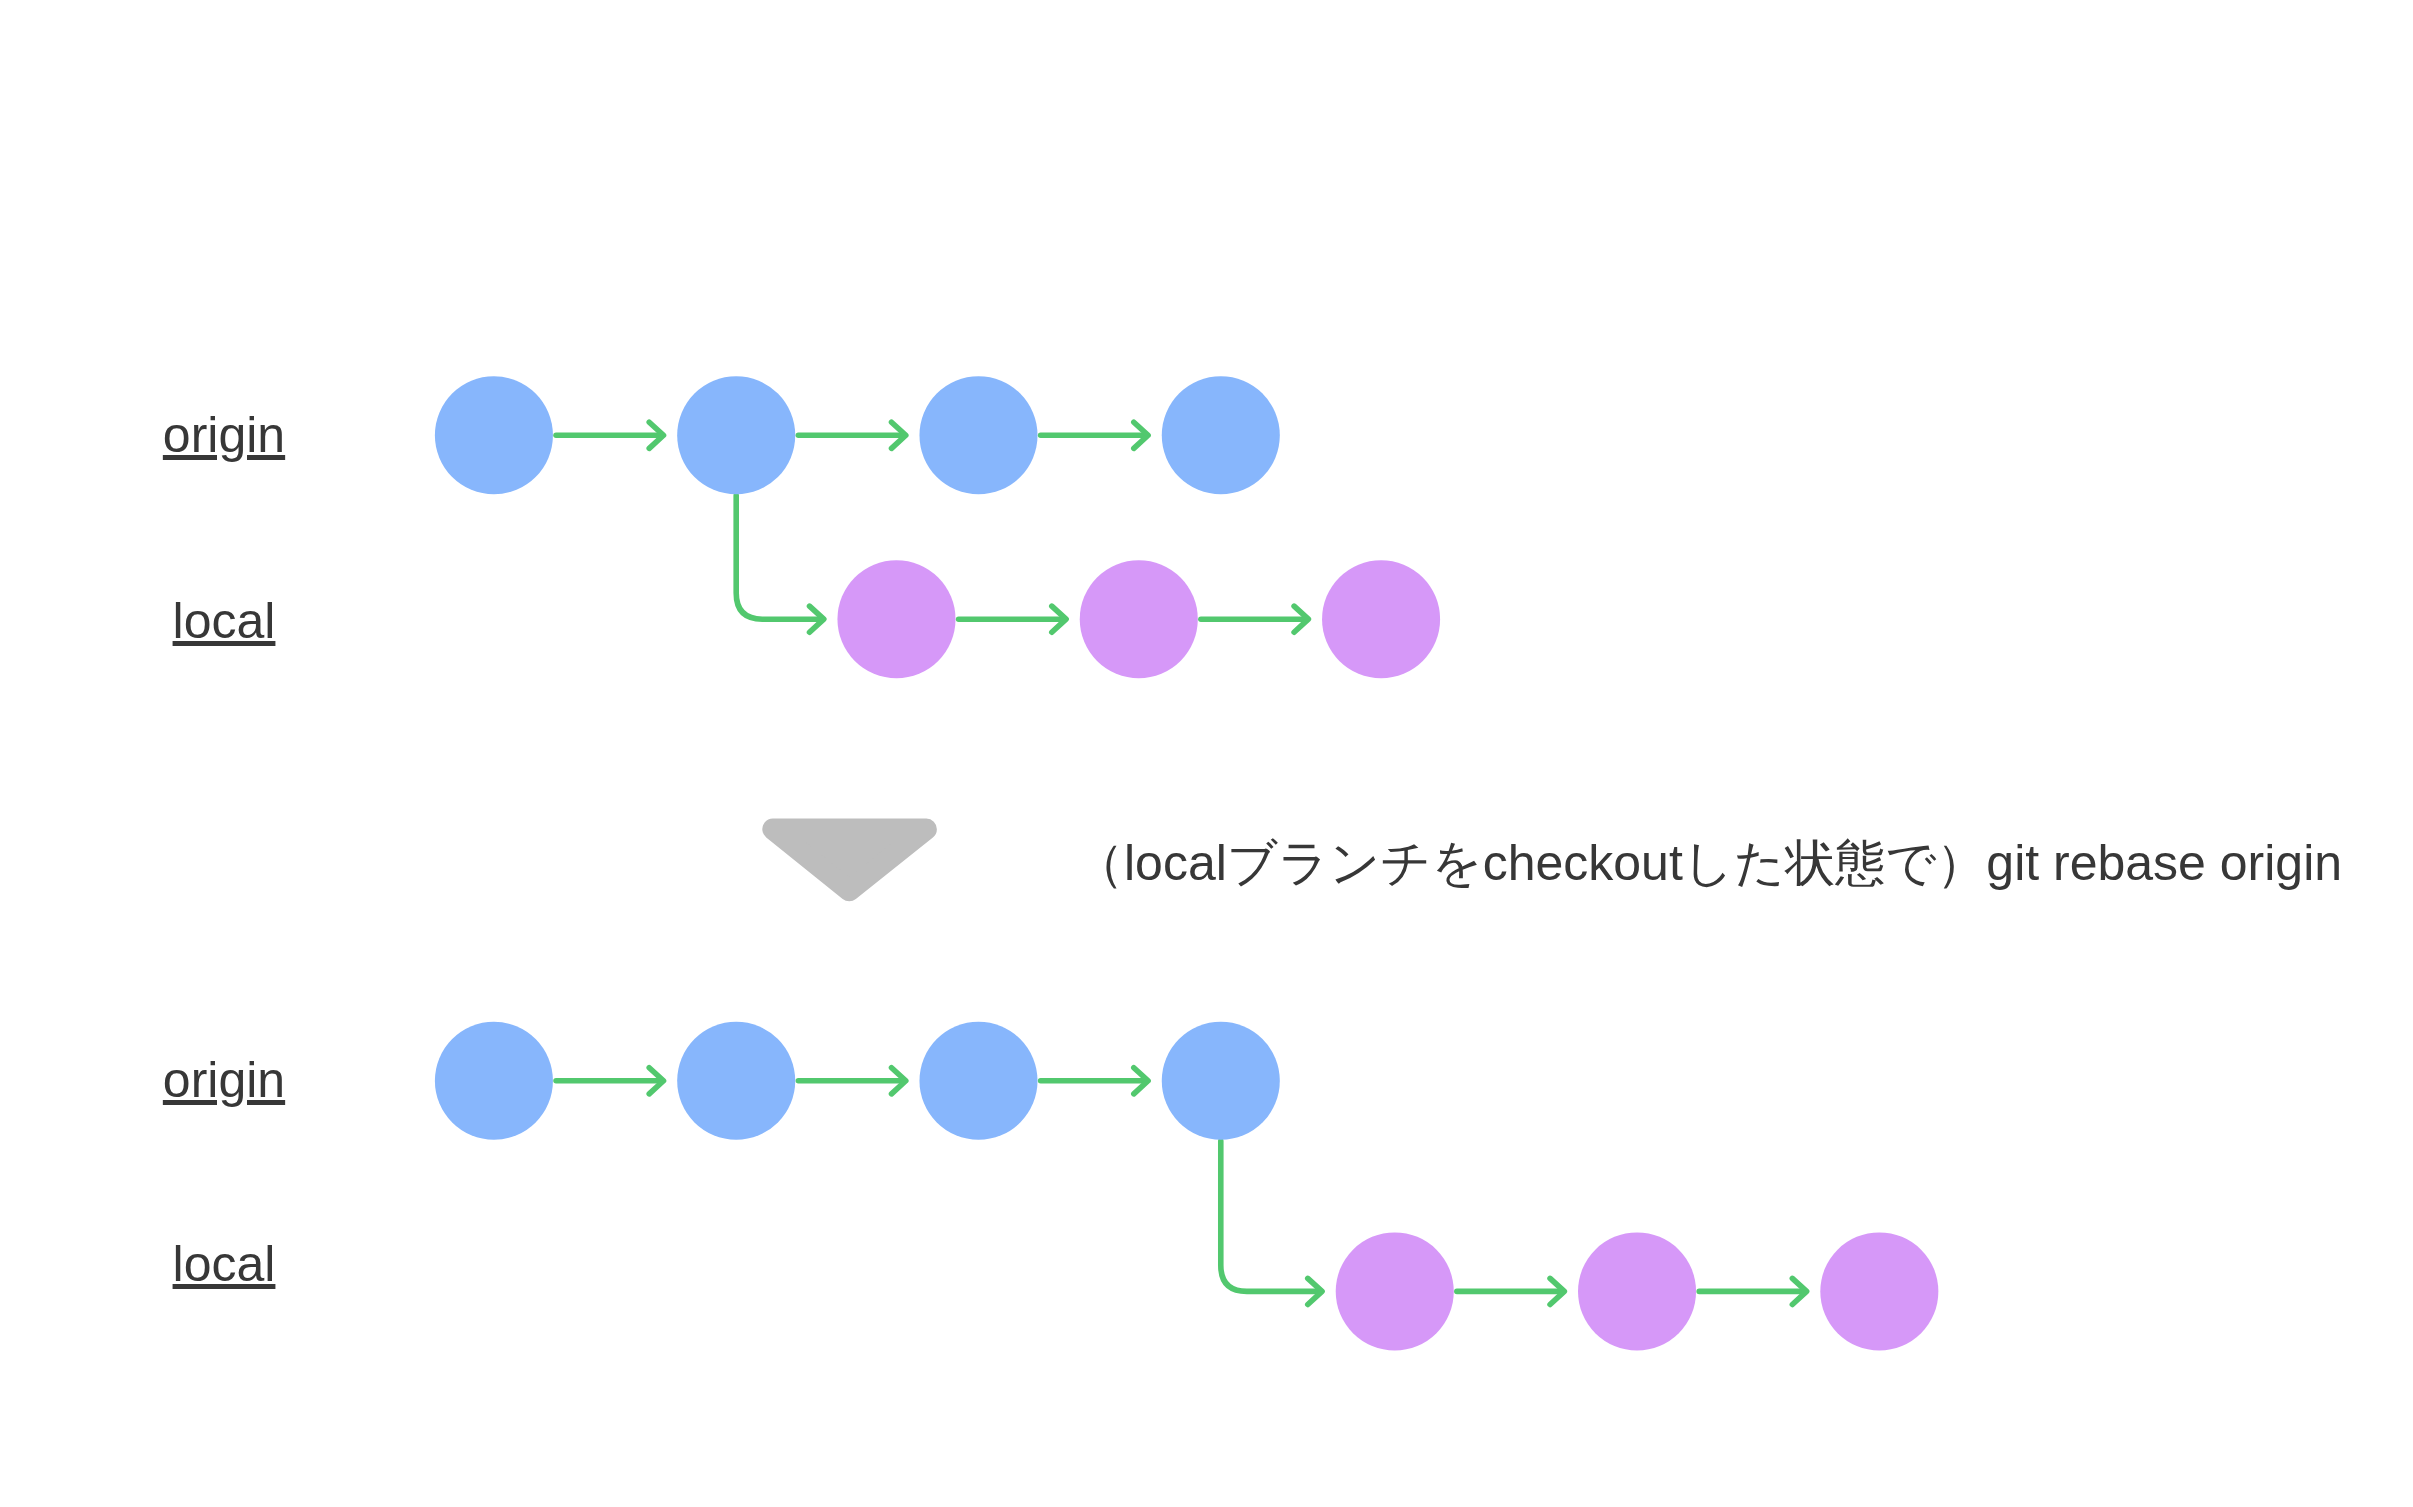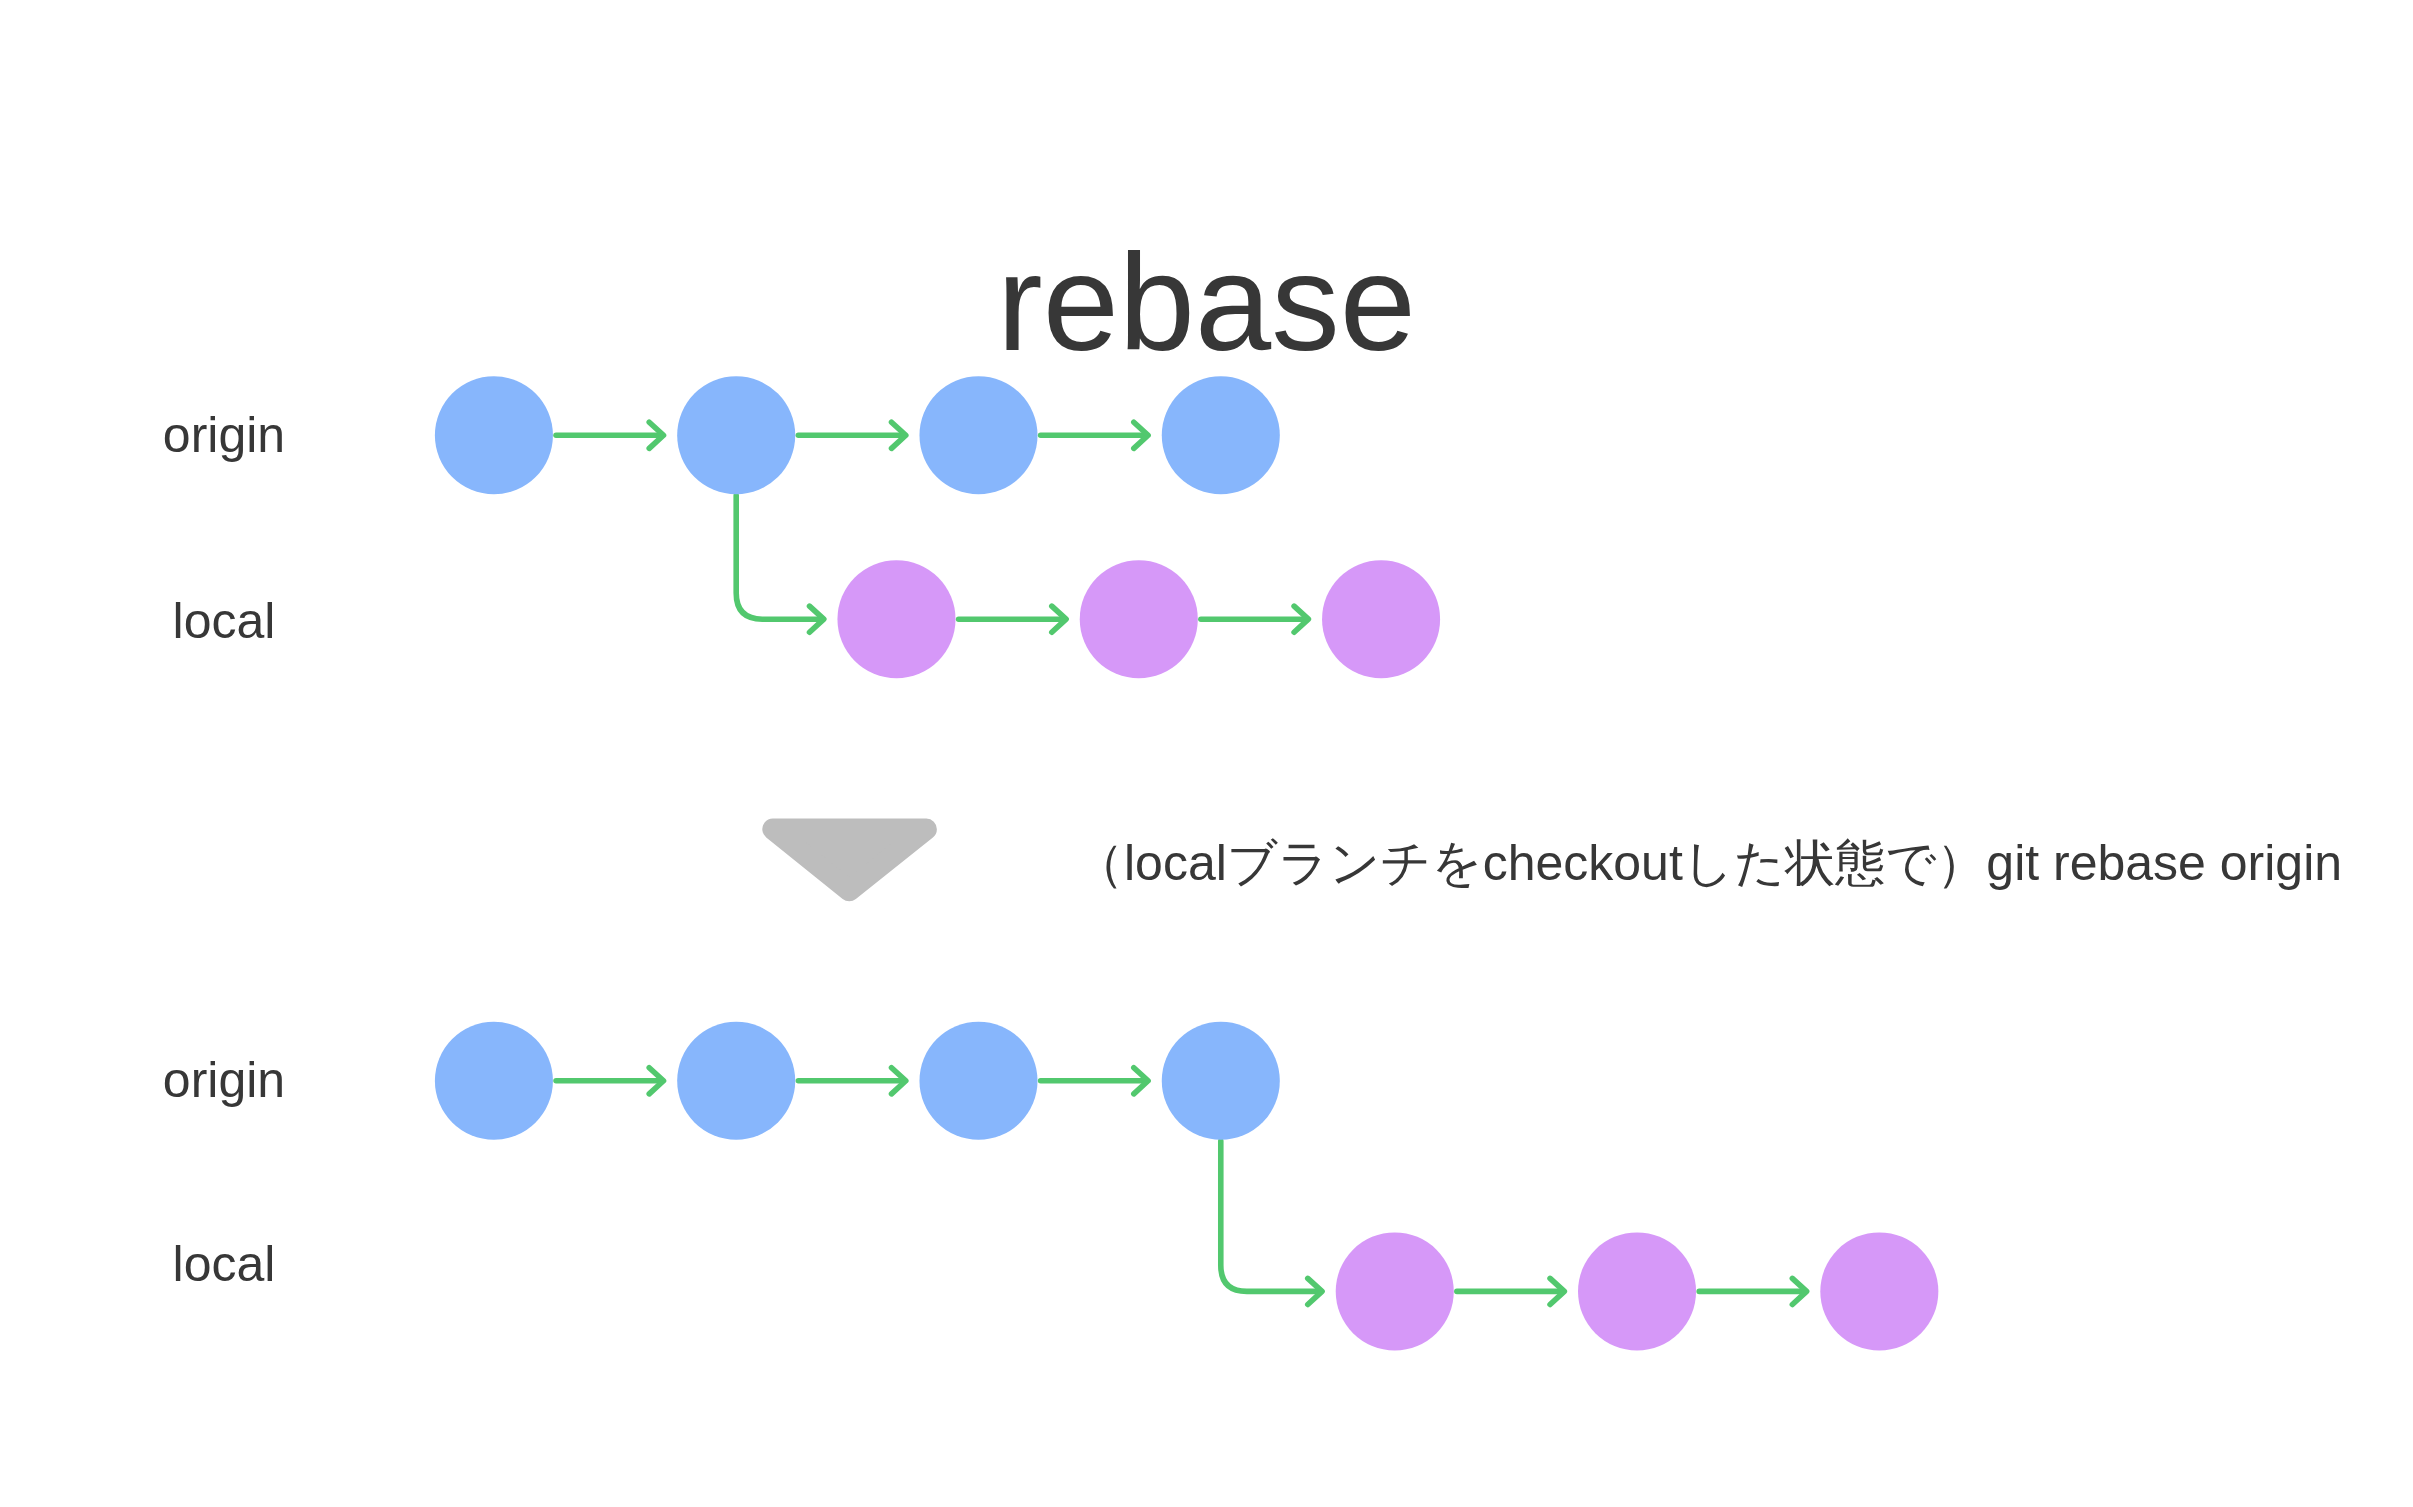--- a/index.html
+++ b/index.html
@@ -24,20 +24,21 @@
   }
   .row-label {
     position: absolute;
     left: 143px;
     width: 162px;
     height: 68px;
     line-height: 68px;
     text-align: center;
     font-size: 50px;
     color: #373737;
+    text-decoration: underline;
   }
   #lbl-before-origin { top: 401px; }
   #lbl-before-local  { top: 587px; }
   #lbl-after-origin  { top: 1046px; }
   #lbl-after-local   { top: 1230px; }
   .transition-caption {
     position: absolute;
     left: 1074px;
     top: 833px;
     font-size: 50px;
@@ -48,21 +49,20 @@
   svg.graph {
     position: absolute;
     top: 0;
     left: 0;
   }
 </style>
 </head>
 <body>
 
 <div class="page">
-  <h1 class="title">rebase</h1>
 
   <div class="row-label" id="lbl-before-origin">origin</div>
   <div class="row-label" id="lbl-before-local">local</div>
   <div class="row-label" id="lbl-after-origin">origin</div>
   <div class="row-label" id="lbl-after-local">local</div>
 
   <div class="transition-caption">（localブランチをcheckoutした状態で）git rebase origin</div>
 
   <svg id="graph" class="graph" width="2413" height="1508" viewBox="0 0 3884 2426">
       <line x1="895" y1="700" x2="1063" y2="700" stroke="#52c86e" stroke-width="9" stroke-linecap="round"></line>

